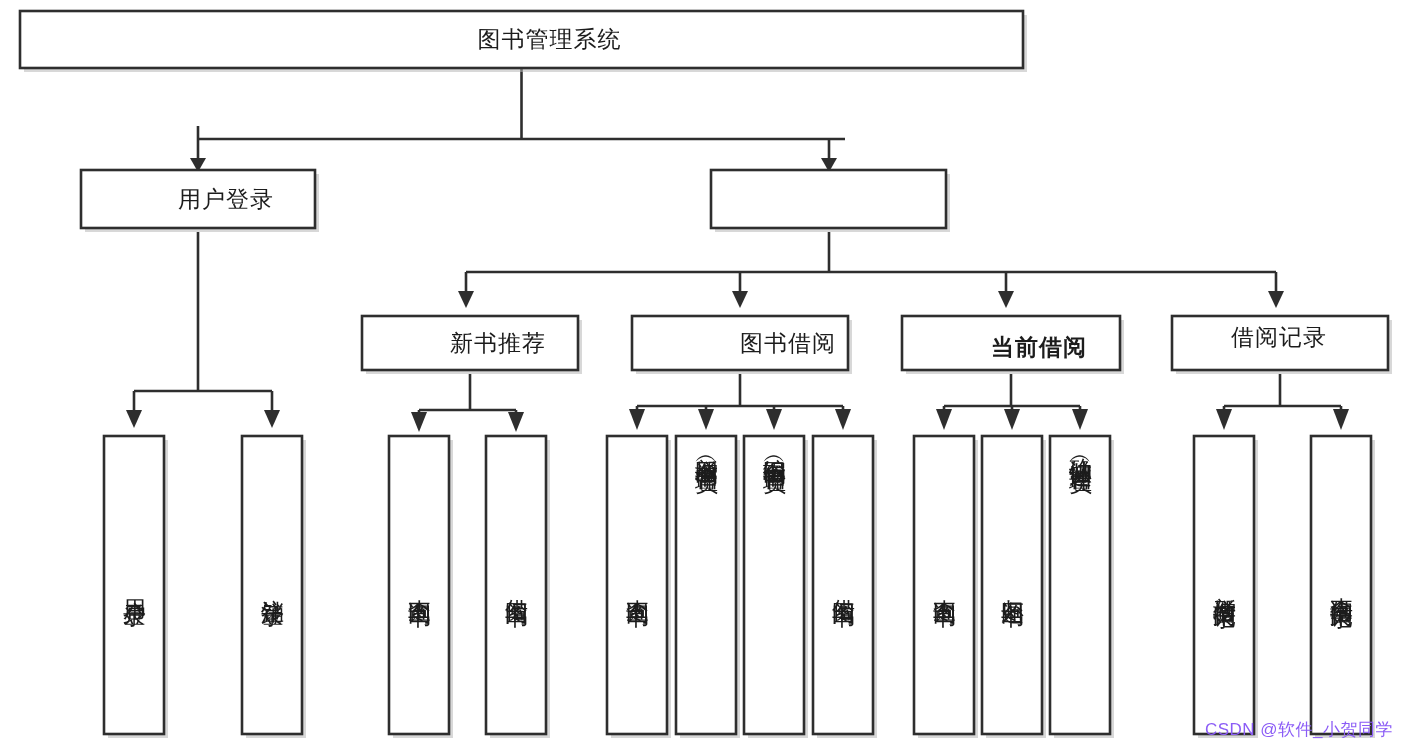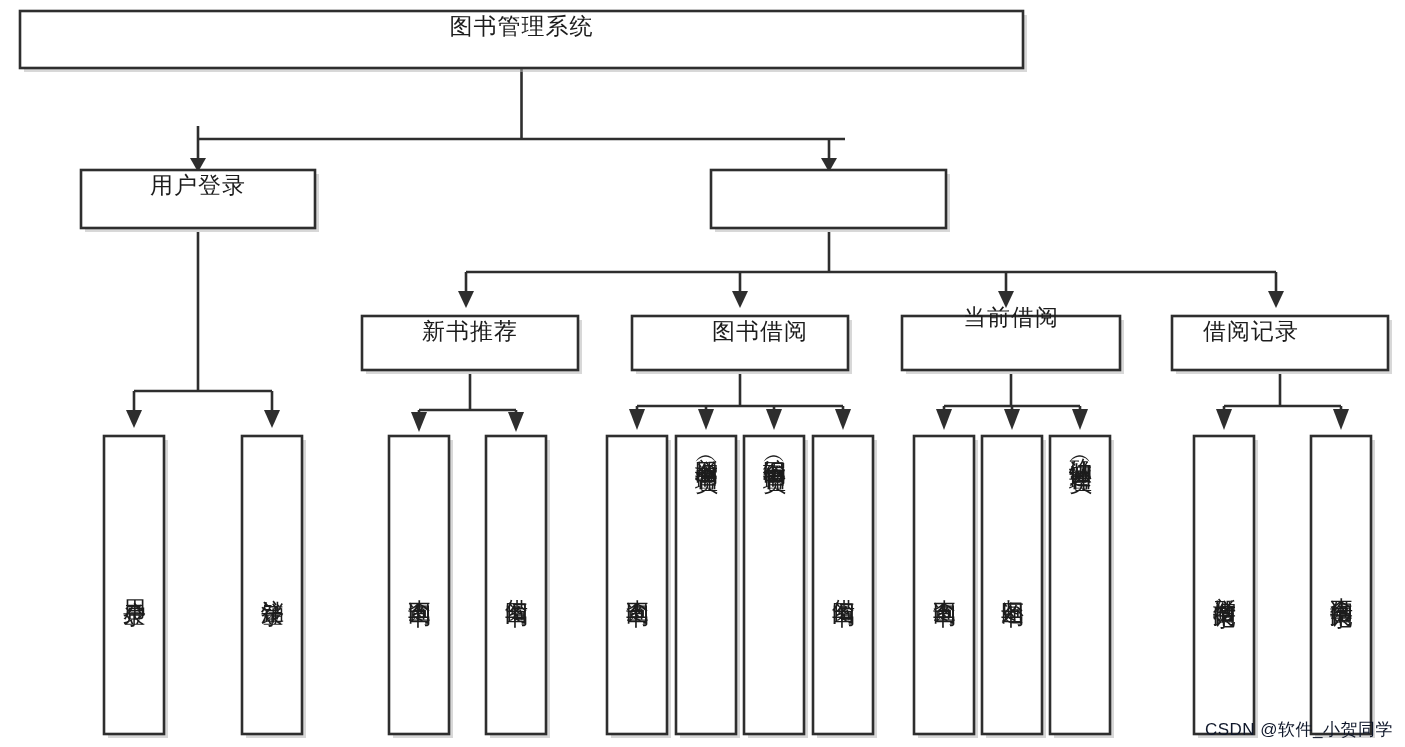--- a/index.html
+++ b/index.html
@@ -44,21 +44,21 @@
   .arrow-head {
     fill: #2e2e2e;
     stroke: none;
   }
   .watermark {
     position: absolute;
     right: 12px;
     bottom: 6px;
     font-family: "Liberation Sans", "DejaVu Sans", sans-serif;
     font-size: 17px;
-    color: #0f172a;
+    color: #8b5cf6;
     letter-spacing: 0.5px;
     white-space: nowrap;
     user-select: none;
   }
   .vlabel-holder {
     position: absolute;
     display: flex;
     align-items: flex-start;
     justify-content: center;
     pointer-events: none;
@@ -69,22 +69,24 @@
     font-family: "Liberation Sans", "DejaVu Sans", sans-serif;
     font-size: 23px;
     line-height: 1.04;
     color: #1c1c1c;
     letter-spacing: 2px;
     white-space: nowrap;
   }
   .hlabel-holder {
     position: absolute;
     display: flex;
+    align-items: center;
     justify-content: center;
     pointer-events: none;
+    margin-left: 28px;
   }
   .hlabel-text {
     font-family: "Liberation Sans", "DejaVu Sans", sans-serif;
     font-size: 23px;
     color: #1c1c1c;
     letter-spacing: 1px;
     white-space: nowrap;
   }
 </style>
 </head>
@@ -223,21 +225,21 @@
 
 
   <div class="hlabel-holder" style="left:362px; top:316px; width:216px; height:54px;">
     <span class="hlabel-text">新书推荐</span>
   </div>
 
   <div class="hlabel-holder" style="left:632px; top:316px; width:256px; height:54px;">
     <span class="hlabel-text">图书借阅</span>
   </div>
 
-  <div class="hlabel-holder" style="left:902px; top:302px; width:218px; height:54px;">
+  <div class="hlabel-holder" style="left:902px; top:320px; width:218px; height:54px;font-weight:bold;">
     <span class="hlabel-text">当前借阅</span>
   </div>
 
   <div class="hlabel-holder" style="left:1143px; top:316px; width:216px; height:42px;">
     <span class="hlabel-text">借阅记录</span>
   </div>
 
   <div class="vlabel-holder" style="left:104px; top:436px; width:60px; height:298px; align-items:center;">
     <span class="vlabel-text">用户登录</span>
   </div>

